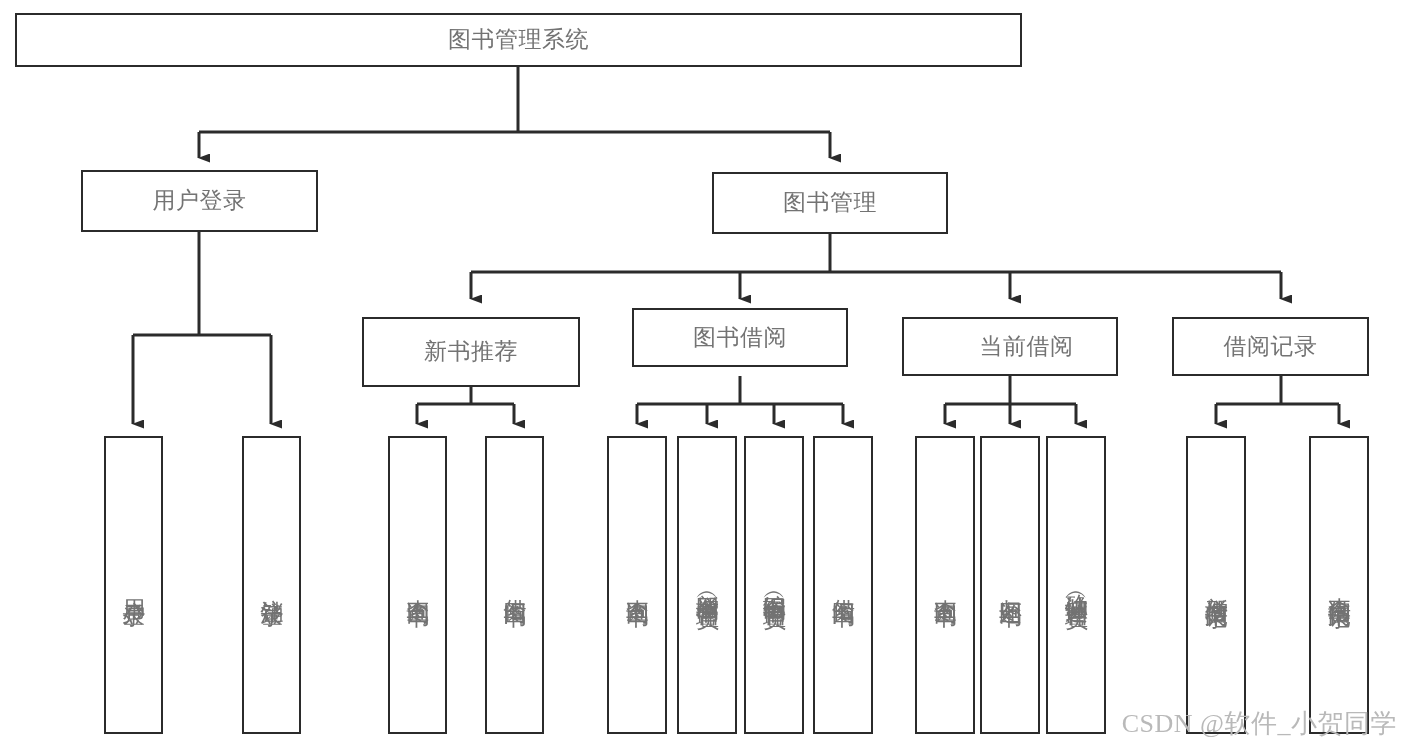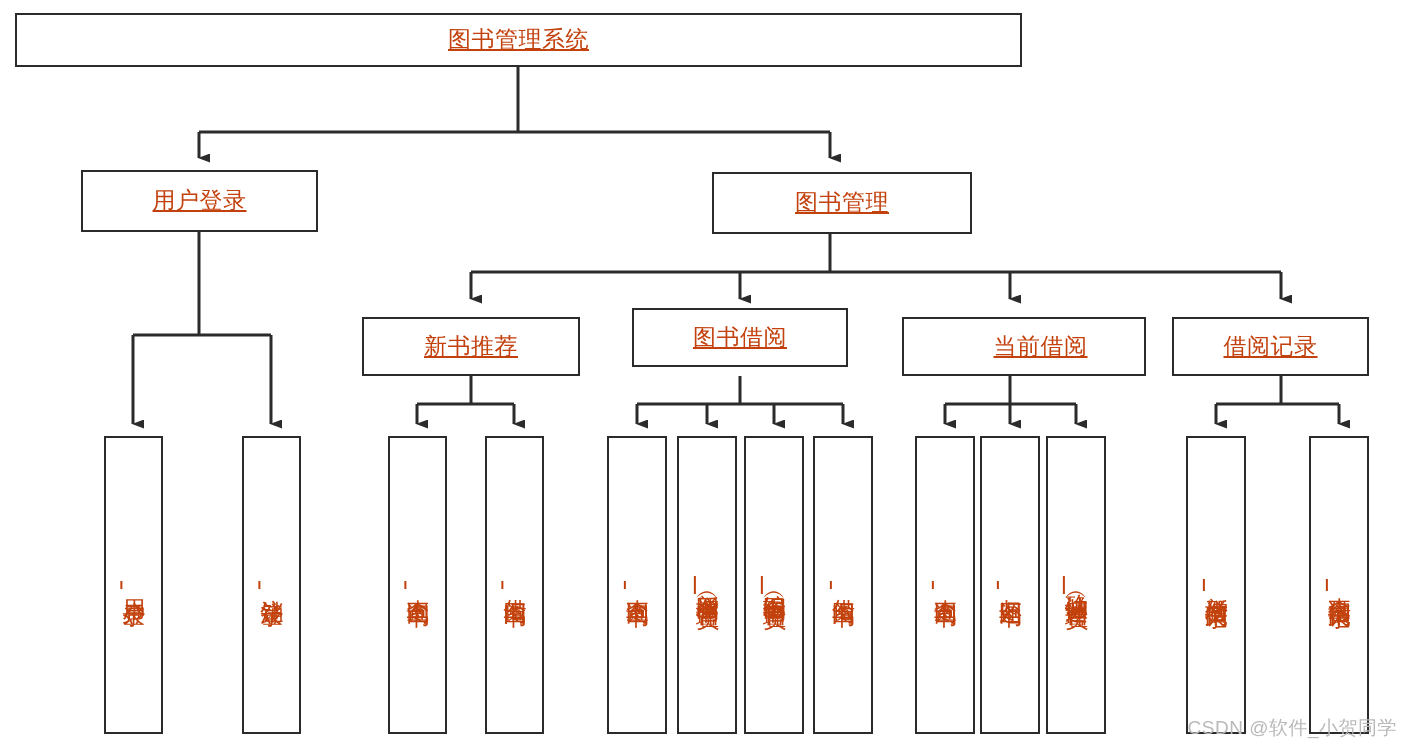--- a/index.html
+++ b/index.html
@@ -30,22 +30,21 @@
     pointer-events: none;
   }
   .node {
     position: absolute;
     box-sizing: border-box;
     border: 2.5px solid #2b2b2b;
     background: #ffffff;
     display: flex;
     align-items: center;
     justify-content: center;
-    color: #c2410c;
-    text-decoration: underline;
+    color: #737373;
   }
   .node.horiz .label {
     font-size: 23px;
     line-height: 1.1;
     letter-spacing: 0.5px;
     white-space: nowrap;
   }
   .node.vert {
     align-items: center;
     justify-content: center;
@@ -56,25 +55,25 @@
     font-size: 23px;
     line-height: 1.12;
     letter-spacing: 2px;
     white-space: nowrap;
     display: block;
   }
   #watermark {
     position: absolute;
     right: 8px;
     bottom: 6px;
-    font-size: 19px;
+    font-size: 26px;
     color: #b9b9b9;
     white-space: nowrap;
     letter-spacing: 0.5px;
-    font-family: Liberation Sans, sans-serif;
+    font-family: Liberation Serif, serif;
   }
 </style>
 </head>
 <body>
 
 <div id="diagram-root">
 
   <svg id="wires" viewBox="0 0 1405 747">
     <defs>
       <marker id="arrowhead" markerWidth="9" markerHeight="12" refX="4.5" refY="11" orient="auto" markerUnits="userSpaceOnUse">
@@ -126,31 +125,31 @@
     </g>
   </svg>
 
   <div class="node horiz" style="left:15px; top:13px; width:1007px; height:54px;">
     <span class="label">图书管理系统</span>
   </div>
 
   <div class="node horiz" style="left:81px; top:170px; width:237px; height:62px;">
     <span class="label">用户登录</span>
   </div>
-  <div class="node horiz" style="left:712px; top:172px; width:260px; height:62px;">
+  <div class="node horiz" style="left:712px; top:172px; width:236px; height:62px;">
     <span class="label">图书管理</span>
   </div>
 
-  <div class="node horiz" style="left:362px; top:317px; width:218px; height:59px;">
+  <div class="node horiz" style="left:362px; top:317px; width:218px; height:70px;">
     <span class="label">新书推荐</span>
   </div>
   <div class="node horiz" style="left:632px; top:308px; width:216px; height:59px;">
     <span class="label">图书借阅</span>
   </div>
-  <div class="node horiz" style="left:902px; top:317px; width:244px; height:59px;padding-left:33px;">
+  <div class="node horiz" style="left:902px; top:317px; width:216px; height:59px;padding-left:33px;">
     <span class="label">当前借阅</span>
   </div>
   <div class="node horiz" style="left:1172px; top:317px; width:197px; height:59px;">
     <span class="label">借阅记录</span>
   </div>
 
   <div class="node vert" style="left:104px; top:436px; width:59px; height:298px;">
     <span class="label">用户登录</span>
   </div>
   <div class="node vert" style="left:242px; top:436px; width:59px; height:298px;">

